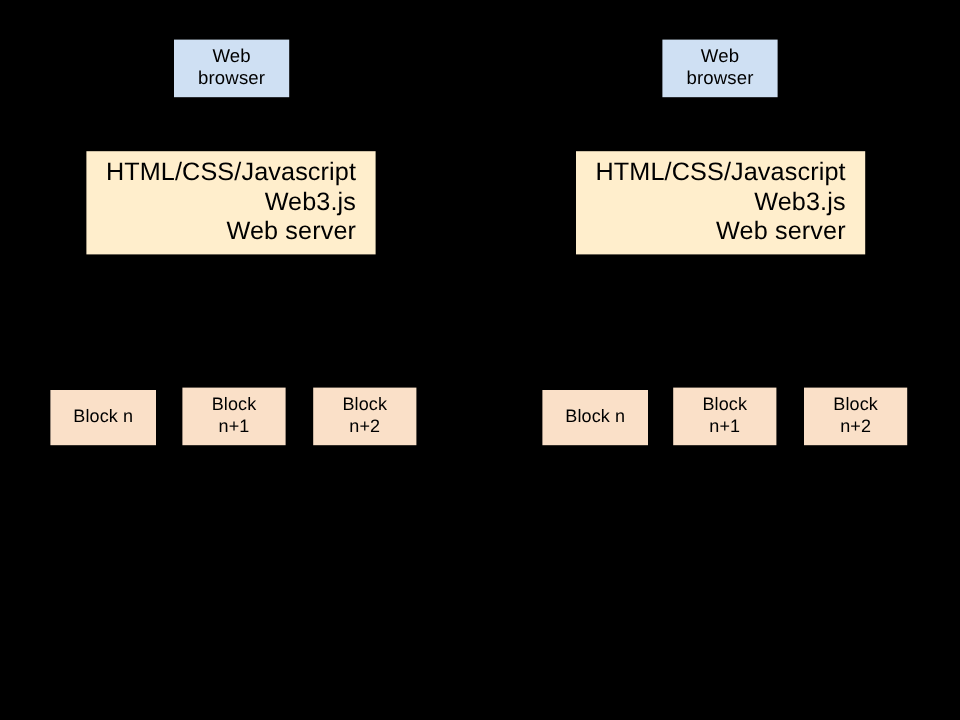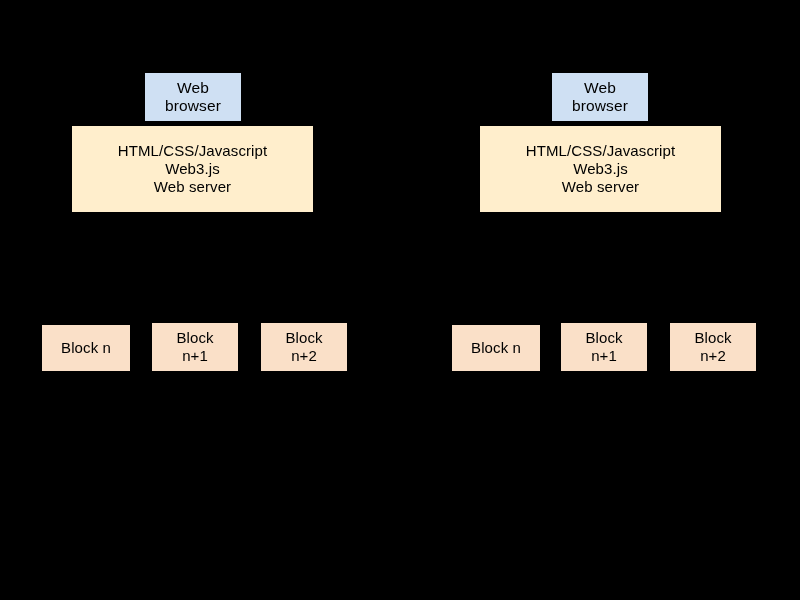--- a/index.html
+++ b/index.html
@@ -25,25 +25,25 @@
     text-align: center;
     color: #000000;
     line-height: 1.18;
     letter-spacing: 0.1px;
     white-space: pre-line;
     border: 1px solid transparent;
   }
   .node.browser {
     background: #cfe0f3;
     font-size: 15.5px;
-    margin-top: 40px;
   }
   .node.server {
     background: #ffeecc;
-    font-size: 15px;
+    font-size: 21px;
+    text-align: right;
   }
   .node.block {
     background: #fae0c8;
     font-size: 15px;
   }
   .group {
     position: absolute;
     top: 0;
     left: 0;
     width: 800px;

